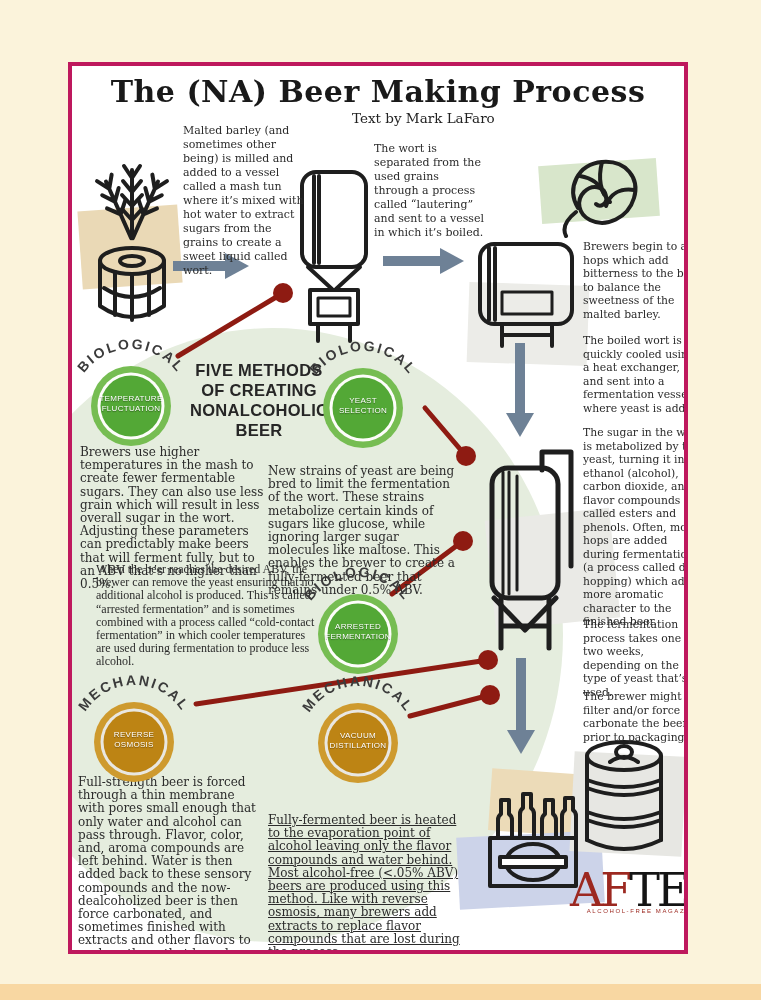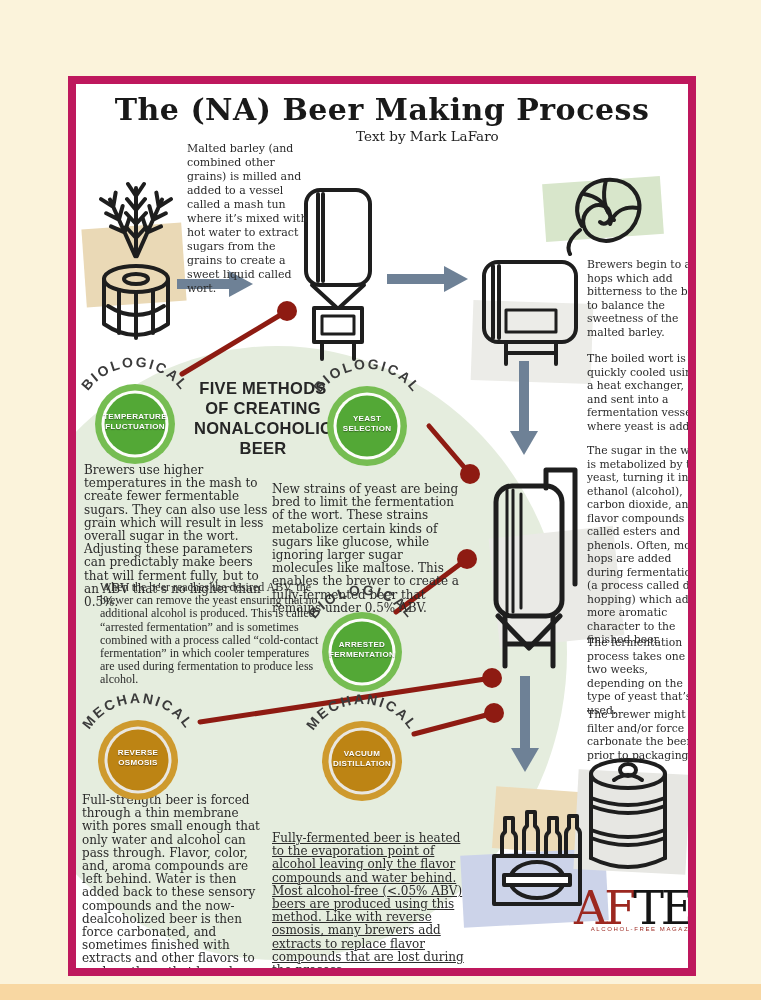--- a/index.html
+++ b/index.html
@@ -1,39 +1,39 @@
 <!DOCTYPE html>
 <html><head>
 <meta charset="utf-8">
 <style>
   html,body{margin:0;padding:0;}
   .page{position:relative;width:761px;height:1000px;background:#fbf3db;overflow:hidden;
         font-family:"DejaVu Serif",serif;color:#2b2b2b;}
   .bottom-strip{position:absolute;left:0;bottom:0;width:761px;height:16px;background:#f8d7a2;}
   .poster{position:absolute;left:68px;top:62px;width:612px;height:884px;background:#ffffff;
-          border:8px solid #be185d;overflow:hidden;margin-top:14px;}
+          border:4px solid #be185d;overflow:hidden;}
   .blob{position:absolute;left:-89px;top:262px;width:580px;height:614px;border-radius:50%;
         background:#e5edde;z-index:1;}
   .patch{position:absolute;z-index:2;}
   .icon{position:absolute;z-index:3;}
   .overlay{position:absolute;left:0;top:0;z-index:3;pointer-events:none;}
   .title{position:absolute;left:0;top:8px;width:612px;margin:0;text-align:center;
          font-size:30px;font-weight:700;letter-spacing:.5px;color:#191919;z-index:4;}
   .byline{position:absolute;left:280px;top:44px;width:220px;text-align:left;
           font-size:13.5px;color:#222;z-index:4;}
   .para{position:absolute;font-size:11px;line-height:14px;z-index:4;}
   .rcol{font-size:10.8px;line-height:13.5px;}
   .mdesc{font-size:12px;line-height:13.2px;}
   .methods-heading{position:absolute;left:118px;top:294px;width:138px;text-align:center;
         font-family:"Liberation Sans",sans-serif;font-weight:700;font-size:16.5px;line-height:20px;
         color:#262626;z-index:4;letter-spacing:.3px;}
   .method{position:absolute;width:150px;height:150px;z-index:4;}
   .method svg{position:absolute;left:0;top:0;}
   .method-label{position:absolute;left:40px;top:80px;width:70px;text-align:center;
-        font-family:"Liberation Sans",sans-serif;font-weight:700;font-size:8px;line-height:9.5px;
+        font-family:"Liberation Sans",sans-serif;font-weight:400;font-size:8px;line-height:9.5px;
         color:#fff;letter-spacing:.3px;text-shadow:0 1px 1px rgba(0,0,0,.4);text-transform:uppercase;}
   .arc-text{font-family:"Liberation Sans",sans-serif;font-weight:700;font-size:14px;
         letter-spacing:2.2px;fill:#3b3b3b;}
   .logo{position:absolute;left:498px;top:800px;width:132px;z-index:4;text-align:right;}
   .logo-word{font-family:"DejaVu Serif",serif;font-size:46px;line-height:48px;letter-spacing:-3px;}
   .logo-af{color:#9c2820;}
   .logo-ter{color:#141414;}
   .logo-tagline{font-family:"Liberation Sans",sans-serif;font-size:6px;letter-spacing:1.6px;
         color:#9c2820;margin-top:-6px;padding-right:2px;white-space:nowrap;}
   .stroke{fill:none;stroke:#1e1e1e;stroke-width:4;stroke-linecap:round;stroke-linejoin:round;}
@@ -51,21 +51,22 @@
     <div class="patch" style="left:468px;top:96px;width:118px;height:58px;background:#d8e6cb;transform:rotate(-4deg);"></div>
     <div class="patch" style="left:396px;top:218px;width:120px;height:80px;background:#ecece8;transform:rotate(2deg);"></div>
     <div class="patch" style="left:418px;top:448px;width:125px;height:110px;background:#eaeae6;transform:rotate(-6deg);"></div>
     <div class="patch" style="left:418px;top:706px;width:110px;height:62px;background:#ecdbb8;transform:rotate(4deg);"></div>
     <div class="patch" style="left:386px;top:768px;width:145px;height:72px;background:#ccd3e9;transform:rotate(-3deg);"></div>
     <div class="patch" style="left:500px;top:688px;width:112px;height:100px;background:#e7e7e3;transform:rotate(3deg);"></div>
 
     <h1 class="title">The (NA) Beer Making Process</h1>
     <div class="byline">Text by Mark LaFaro</div>
 
-    <div class="para" style="left:111px;top:58px;width:126px;">Malted barley (and combined other grains) is milled and added to a vessel called a mash tun where it’s mixed with hot water to extract sugars from the grains to create a sweet liquid called wort.</div>
+    <div class="para" style="left:111px;top:58px;width:126px;">Malted barley (and sometimes other being) is milled and added to a vessel called a mash tun where it’s mixed with hot water to extract sugars from the grains to create a sweet liquid called wort.</div>
+    <div class="para" style="left:302px;top:76px;width:112px;">The wort is separated from the used grains through a process called “lautering” and sent to a vessel in which it’s boiled.</div>
     <div class="para rcol" style="left:511px;top:174px;width:120px;">Brewers begin to add hops which add bitterness to the beer to balance the sweetness of the malted barley.</div>
     <div class="para rcol" style="left:511px;top:268px;width:120px;">The boiled wort is quickly cooled using a heat exchanger, and sent into a fermentation vessel, where yeast is added.</div>
     <div class="para rcol" style="left:511px;top:360px;width:124px;">The sugar in the wort is metabolized by the yeast, turning it into ethanol (alcohol), carbon dioxide, and flavor compounds called esters and phenols. Often, more hops are added during fermentation (a process called dry-hopping) which adds more aromatic character to the finished beer.</div>
     <div class="para rcol" style="left:511px;top:552px;width:122px;">The fermentation process takes one to two weeks, depending on the type of yeast that’s used.</div>
     <div class="para rcol" style="left:511px;top:624px;width:118px;">The brewer might filter and/or force carbonate the beer prior to packaging.</div>
 
     <div class="methods-heading">FIVE METHODS OF CREATING NONALCOHOLIC BEER</div>
 
     <div class="para mdesc" style="left:8px;top:380px;width:188px;">Brewers use higher temperatures in the mash to create fewer fermentable sugars. They can also use less grain which will result in less overall sugar in the wort. Adjusting these parameters can predictably make beers that will ferment fully, but to an ABV that’s no higher than 0.5%.</div>
     <div class="para mdesc" style="left:196px;top:399px;width:190px;">New strains of yeast are being bred to limit the fermentation of the wort. These strains metabolize certain kinds of sugars like glucose, while ignoring larger sugar molecules like maltose. This enables the brewer to create a fully-fermented beer that remains under 0.5% ABV.</div>

